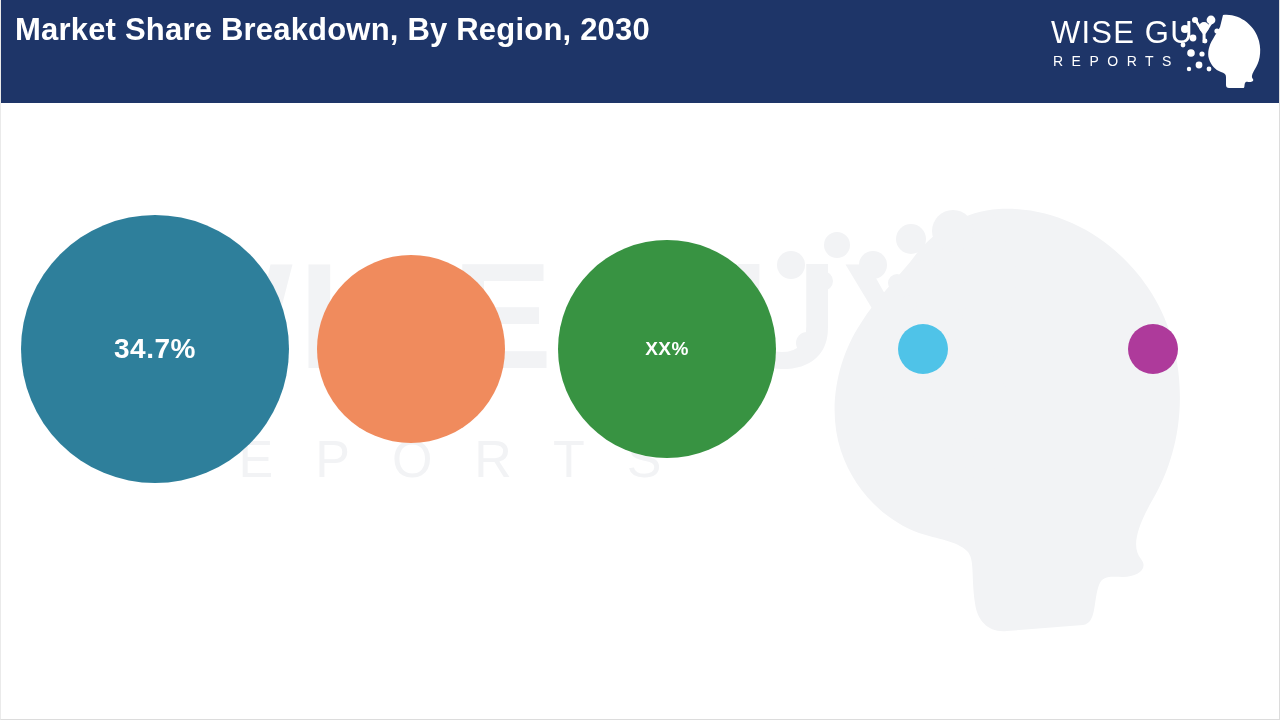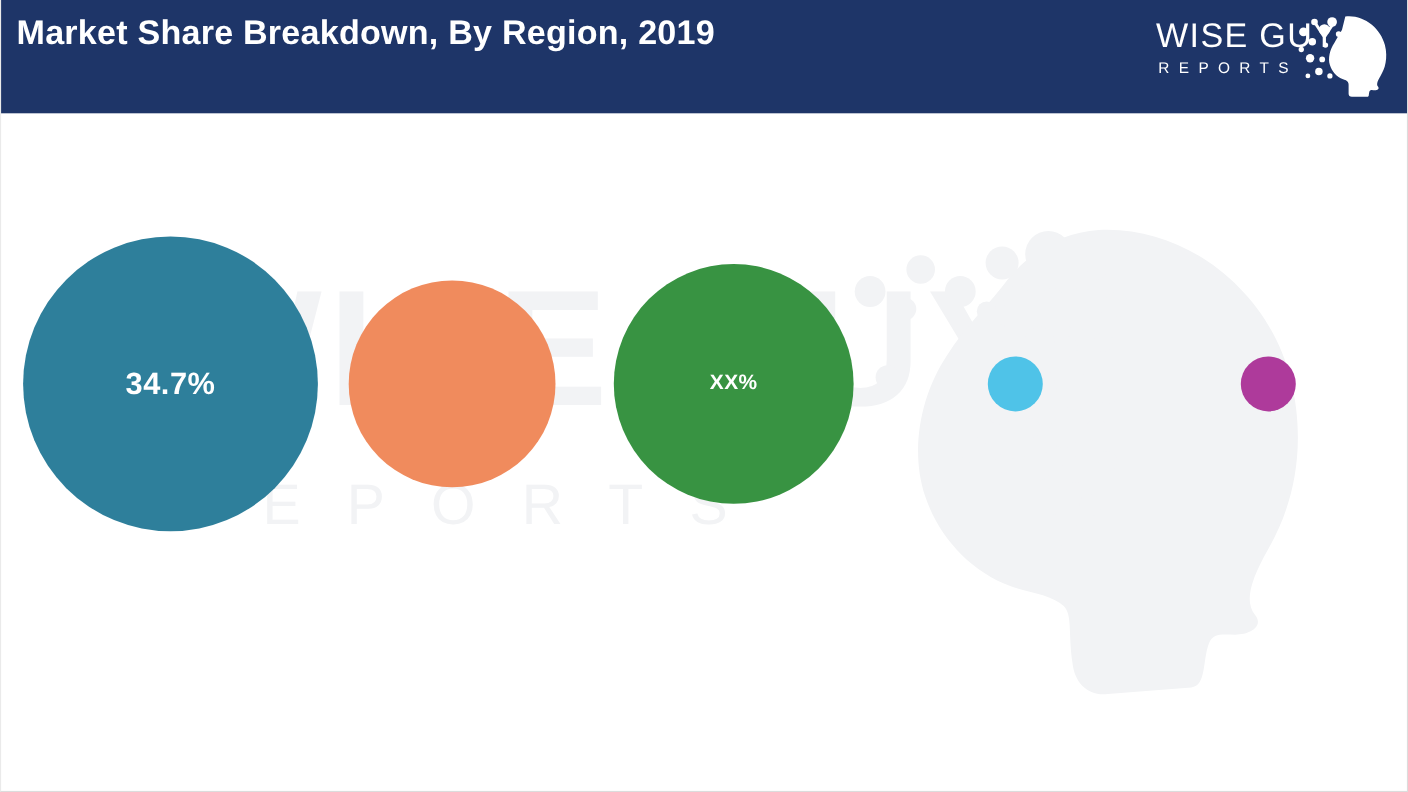--- a/index.html
+++ b/index.html
@@ -107,21 +107,21 @@
     letter-spacing:0.5px;
     white-space:nowrap;
   }
 </style>
 </head>
 <body>
 
 <div id="page">
 
   <div id="header">
-    <div id="header-title">Market Share Breakdown, By Region, 2019</div>
+    <div id="header-title">Market Share Breakdown, By Region, 2030</div>
 
     <div id="logo">
       <div id="logo-wise">WISE GUY</div>
       <div id="logo-reports">REPORTS</div>
       <svg id="logo-head" viewBox="0 0 92 78" xmlns="http://www.w3.org/2000/svg">
         <path fill="#ffffff" d="M46 4 C62 2 78 14 82 30 C85 42 82 52 78 58 C75 63 74 66 76 68 C77 70 75 71 73 71 C71 71 69 70 68 72 C67 75 68 77 66 77 L52 77 C50 77 49 76 49 74 L49 66 C49 63 47 62 44 61 C38 59 34 54 32 48 C30 42 32 34 36 28 C38 24 41 20 43 16 Z"></path>
         <circle fill="#ffffff" cx="8" cy="18" r="4"></circle>
         <circle fill="#ffffff" cx="18" cy="9" r="3"></circle>
         <circle fill="#ffffff" cx="27" cy="16" r="5"></circle>
         <circle fill="#ffffff" cx="16" cy="27" r="3.4"></circle>

